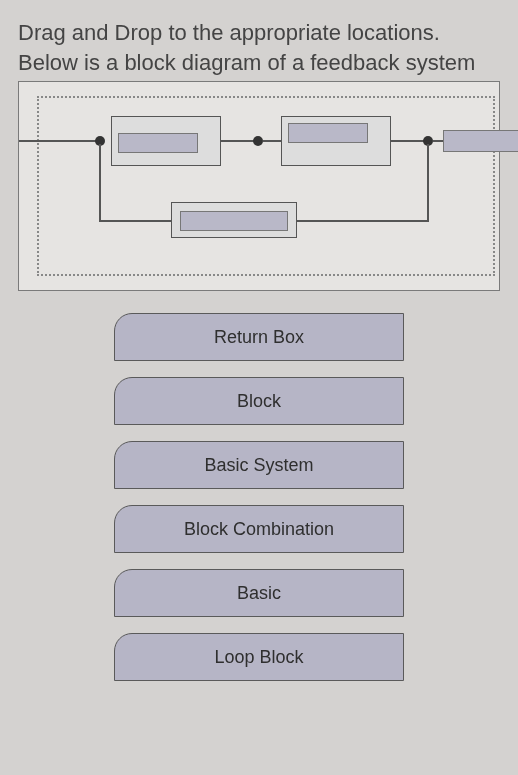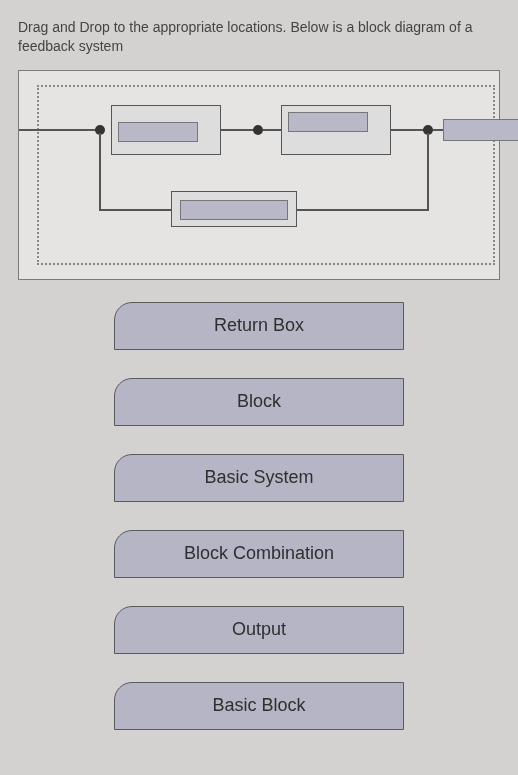--- a/index.html
+++ b/index.html
@@ -5,25 +5,25 @@
   * { box-sizing: border-box; margin: 0; padding: 0; }
   html, body { width: 518px; height: 775px; }
   body {
     background: #d4d2d0;
     font-family: Arial, Helvetica, sans-serif;
     color: #3a3a3a;
     padding: 18px 18px 0 18px;
     overflow: hidden;
   }
   .instructions {
-    font-size: 14px;
+    font-size: 22px;
     line-height: 1.35;
     font-weight: 500;
     color: #444;
-    margin-bottom: 14px;
+    margin-bottom: 4px;
   }
   .diagram-frame {
     width: 100%;
     height: 210px;
     background: #e6e4e2;
     border: 1px solid #7a7a7a;
     position: relative;
     padding: 12px 10px 12px 10px;
   }
   .diagram-inner {
@@ -55,21 +55,21 @@
   }
   .hline { height: 2px; }
   .vline { width: 2px; }
 
   
   .answers {
     margin: 22px auto 0 auto;
     width: 290px;
     display: flex;
     flex-direction: column;
-    gap: 28px;
+    gap: 16px;
   }
   .answer-item {
     height: 48px;
     background: #b6b5c6;
     border: 1px solid #5a5a5a;
     border-top-left-radius: 18px;
     display: flex;
     align-items: center;
     justify-content: center;
     font-size: 18px;
@@ -125,18 +125,18 @@
   <div class="answer-item" draggable="true">
       <span>Block</span>
     </div>
   <div class="answer-item" draggable="true">
       <span>Basic System</span>
     </div>
   <div class="answer-item" draggable="true">
       <span>Block Combination</span>
     </div>
   <div class="answer-item" draggable="true">
-      <span>Output</span>
+      <span>Basic</span>
     </div>
   <div class="answer-item" draggable="true">
-      <span>Basic Block</span>
+      <span>Loop Block</span>
     </div>
 </div>
 
 </body></html>

